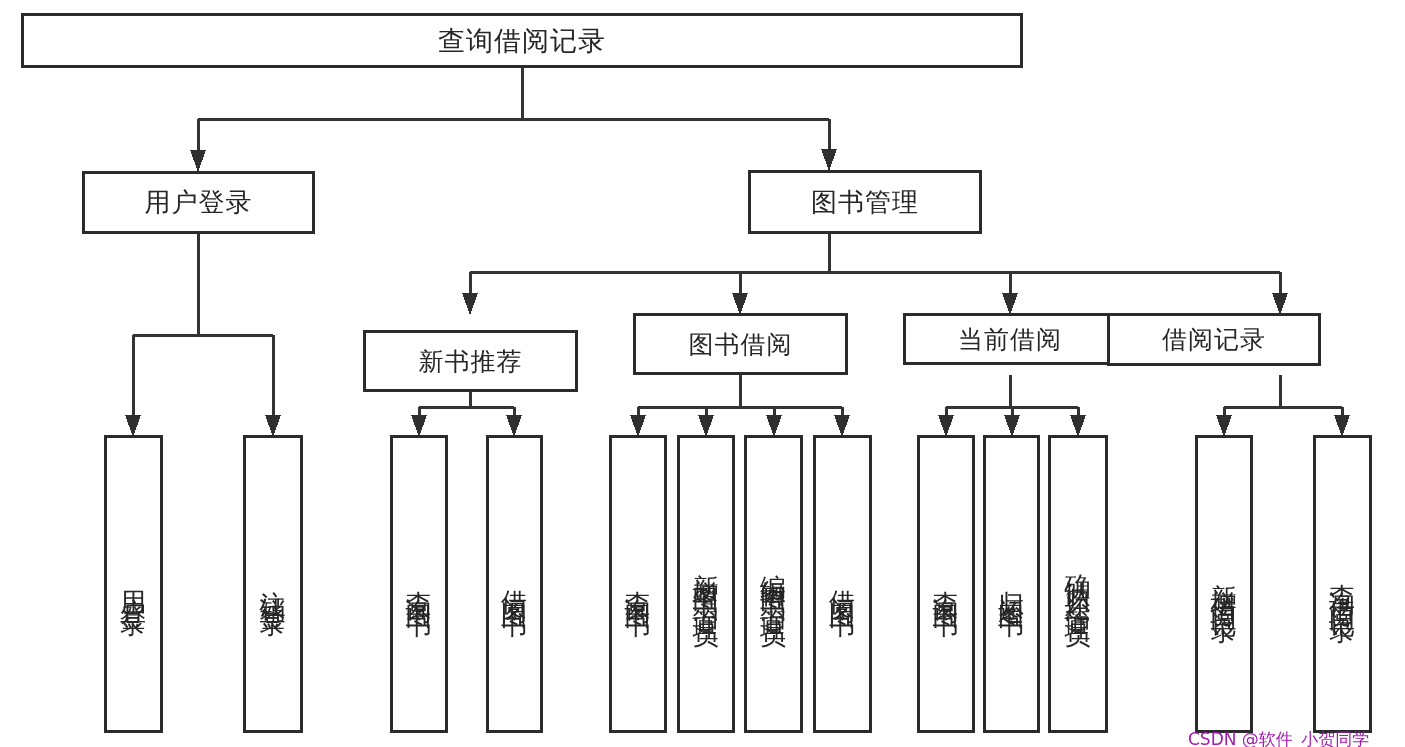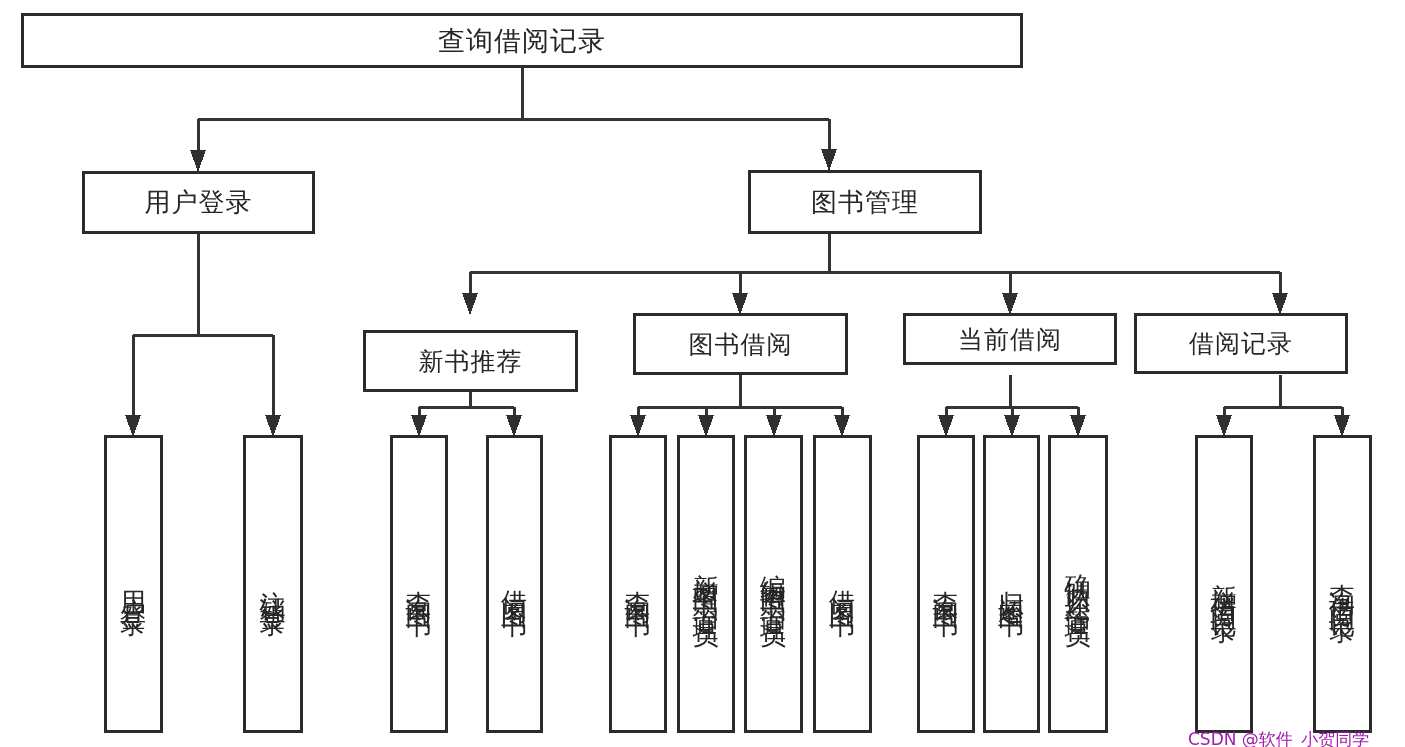--- a/index.html
+++ b/index.html
@@ -77,21 +77,21 @@
   </svg>
 
   <div class="node lvl-root" style="left:21px;top:13px;width:1002px;height:55px">查询借阅记录</div>
 
   <div class="node lvl-2" style="left:82px;top:171px;width:233px;height:63px">用户登录</div>
   <div class="node lvl-2" style="left:748px;top:170px;width:234px;height:64px">图书管理</div>
 
   <div class="node lvl-3" style="left:363px;top:330px;width:215px;height:62px">新书推荐</div>
   <div class="node lvl-3" style="left:633px;top:313px;width:215px;height:62px">图书借阅</div>
   <div class="node lvl-3" style="left:903px;top:313px;width:214px;height:52px">当前借阅</div>
-  <div class="node lvl-3" style="left:1134px;top:313px;width:214px;height:61px">借阅记录</div>
+  <div class="node lvl-3" style="left:1107px;top:313px;width:214px;height:53px">借阅记录</div>
 
   <div class="node leaf" style="left:104px;top:435px;width:59px;height:298px">用户登录</div>
   <div class="node leaf" style="left:243px;top:435px;width:60px;height:298px">注销登录</div>
 
   <div class="node leaf" style="left:390px;top:435px;width:58px;height:298px">查询图书</div>
   <div class="node leaf" style="left:486px;top:435px;width:57px;height:298px">借阅图书</div>
 
   <div class="node leaf" style="left:609px;top:435px;width:58px;height:298px">查询图书</div>
   <div class="node leaf" style="left:677px;top:435px;width:58px;height:298px">新增图书（管理员）</div>
   <div class="node leaf" style="left:744px;top:435px;width:59px;height:298px">编辑图书（管理员）</div>

